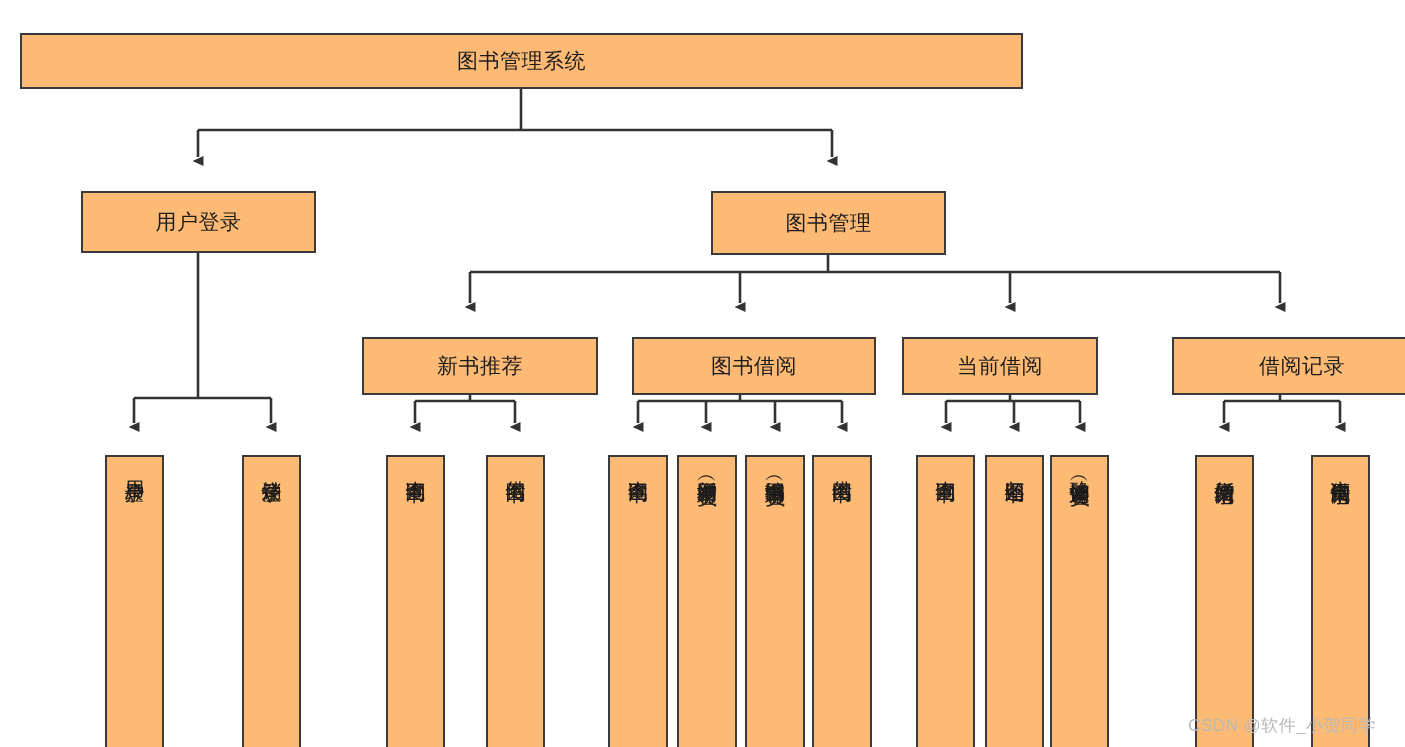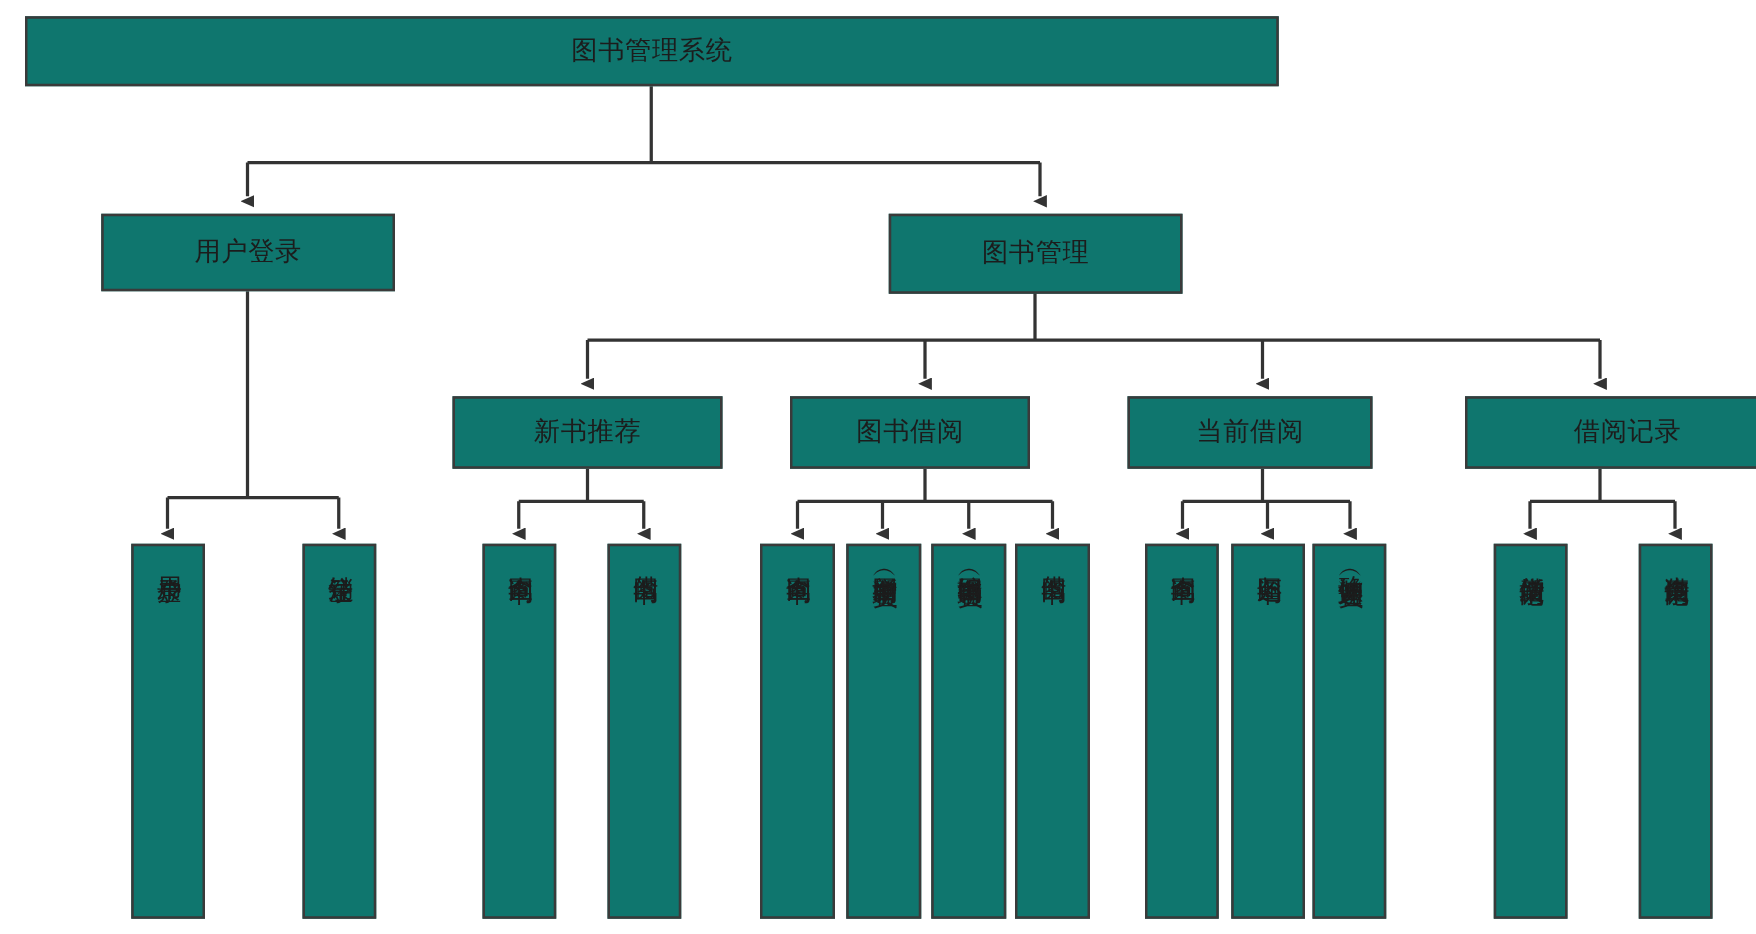--- a/index.html
+++ b/index.html
@@ -13,26 +13,27 @@
   #diagram-root {
     position: relative;
     width: 1405px;
     height: 747px;
     background: #ffffff;
     overflow: hidden;
   }
   .node {
     position: absolute;
     box-sizing: border-box;
-    background: #0f766e;
+    background: #fdba74;
     border: 2px solid #3a3a3a;
     display: flex;
     align-items: center;
     justify-content: center;
     color: #1a1a1a;
+    margin-top: 20px;
   }
   .node-label {
     font-size: 21px;
     line-height: 1.15;
     letter-spacing: 0.5px;
     white-space: nowrap;
     text-align: center;
     color: #1c1c1c;
   }
   .node.horizontal .node-label {
@@ -128,24 +129,24 @@
     <span class="node-label">图书管理系统</span>
   </div>
 
   <div class="node horizontal" style="left:81px; top:171px; width:235px; height:62px;">
     <span class="node-label">用户登录</span>
   </div>
   <div class="node horizontal" style="left:711px; top:171px; width:235px; height:64px;">
     <span class="node-label">图书管理</span>
   </div>
 
-  <div class="node horizontal" style="left:362px; top:317px; width:216px; height:58px;">
+  <div class="node horizontal" style="left:362px; top:317px; width:236px; height:58px;">
     <span class="node-label">新书推荐</span>
   </div>
-  <div class="node horizontal" style="left:632px; top:317px; width:192px; height:58px;">
+  <div class="node horizontal" style="left:632px; top:317px; width:244px; height:58px;">
     <span class="node-label">图书借阅</span>
   </div>
   <div class="node horizontal" style="left:902px; top:317px; width:196px; height:58px;">
     <span class="node-label">当前借阅</span>
   </div>
   <div class="node horizontal" style="left:1172px; top:317px; width:260px; height:58px;">
     <span class="node-label">借阅记录</span>
   </div>
 
   <div class="node vertical" style="left:105px; top:435px; width:59px; height:300px;">
@@ -185,14 +186,15 @@
     <span class="node-label">确认归还（管理员）</span>
   </div>
 
   <div class="node vertical" style="left:1195px; top:435px; width:59px; height:300px;">
     <span class="node-label">新增借阅记录</span>
   </div>
   <div class="node vertical" style="left:1311px; top:435px; width:59px; height:300px;">
     <span class="node-label">查询借阅记录</span>
   </div>
 
+  <div id="watermark">CSDN @软件_小贺同学</div>
 
 </div>
 
 </body></html>

